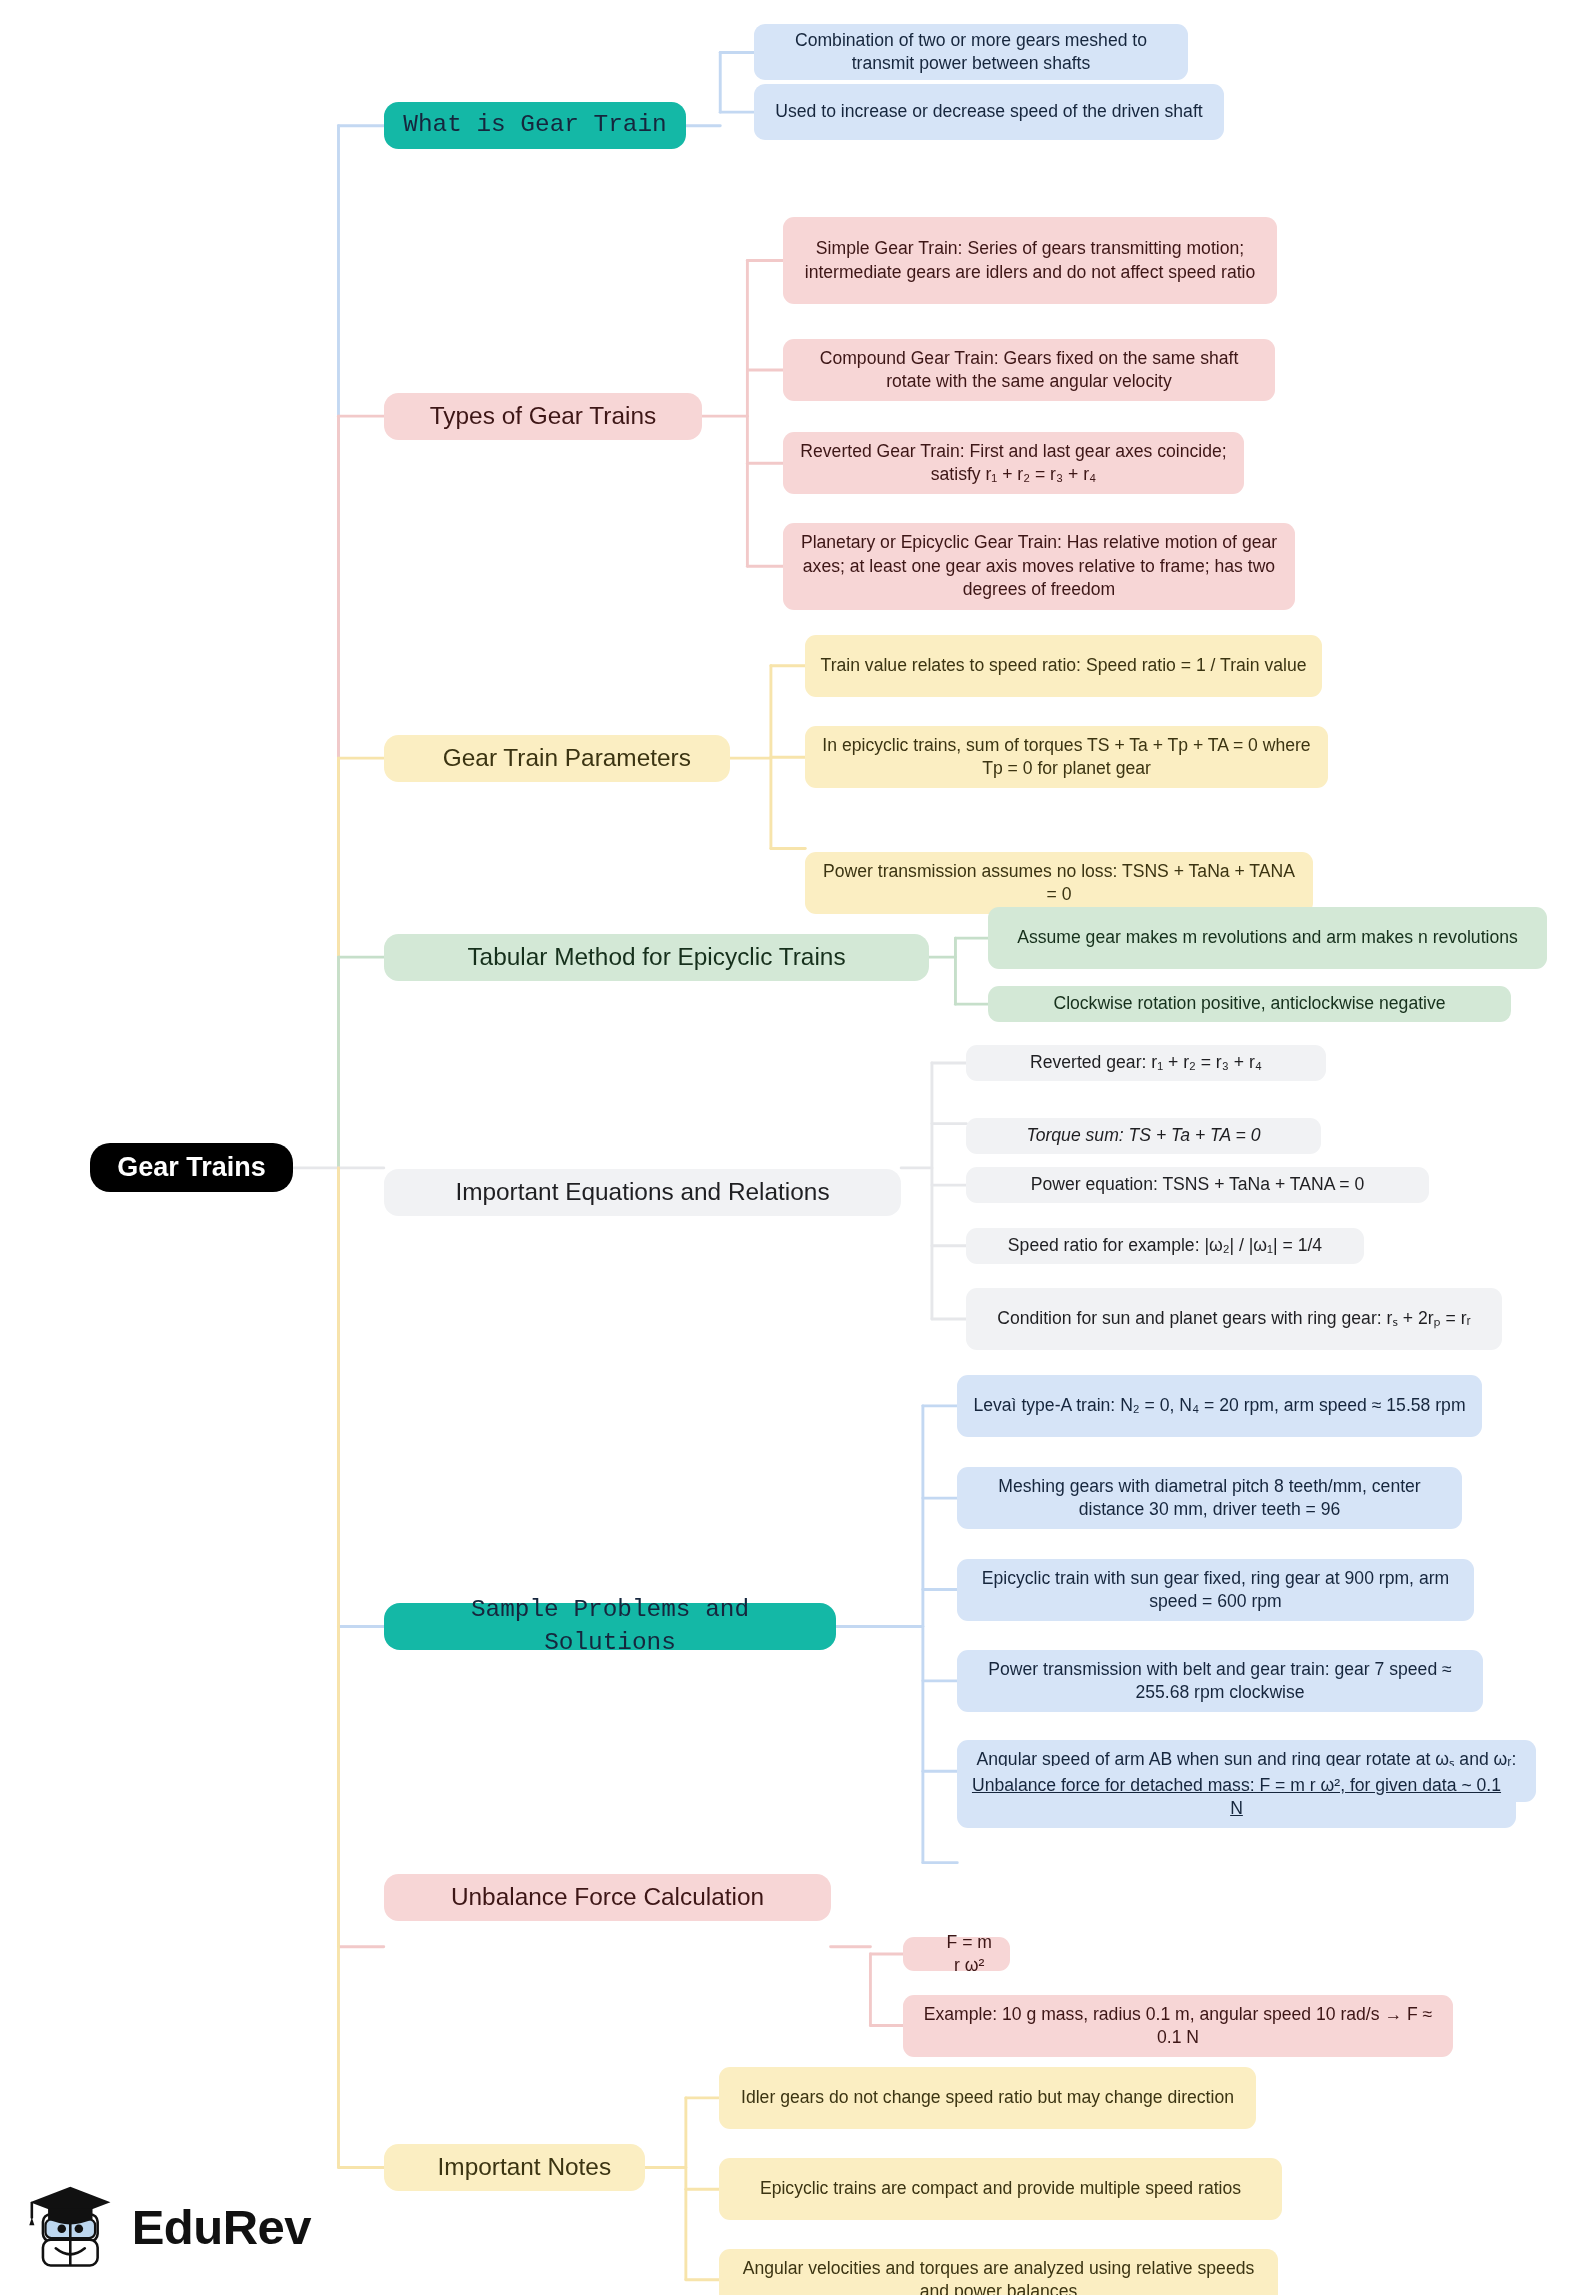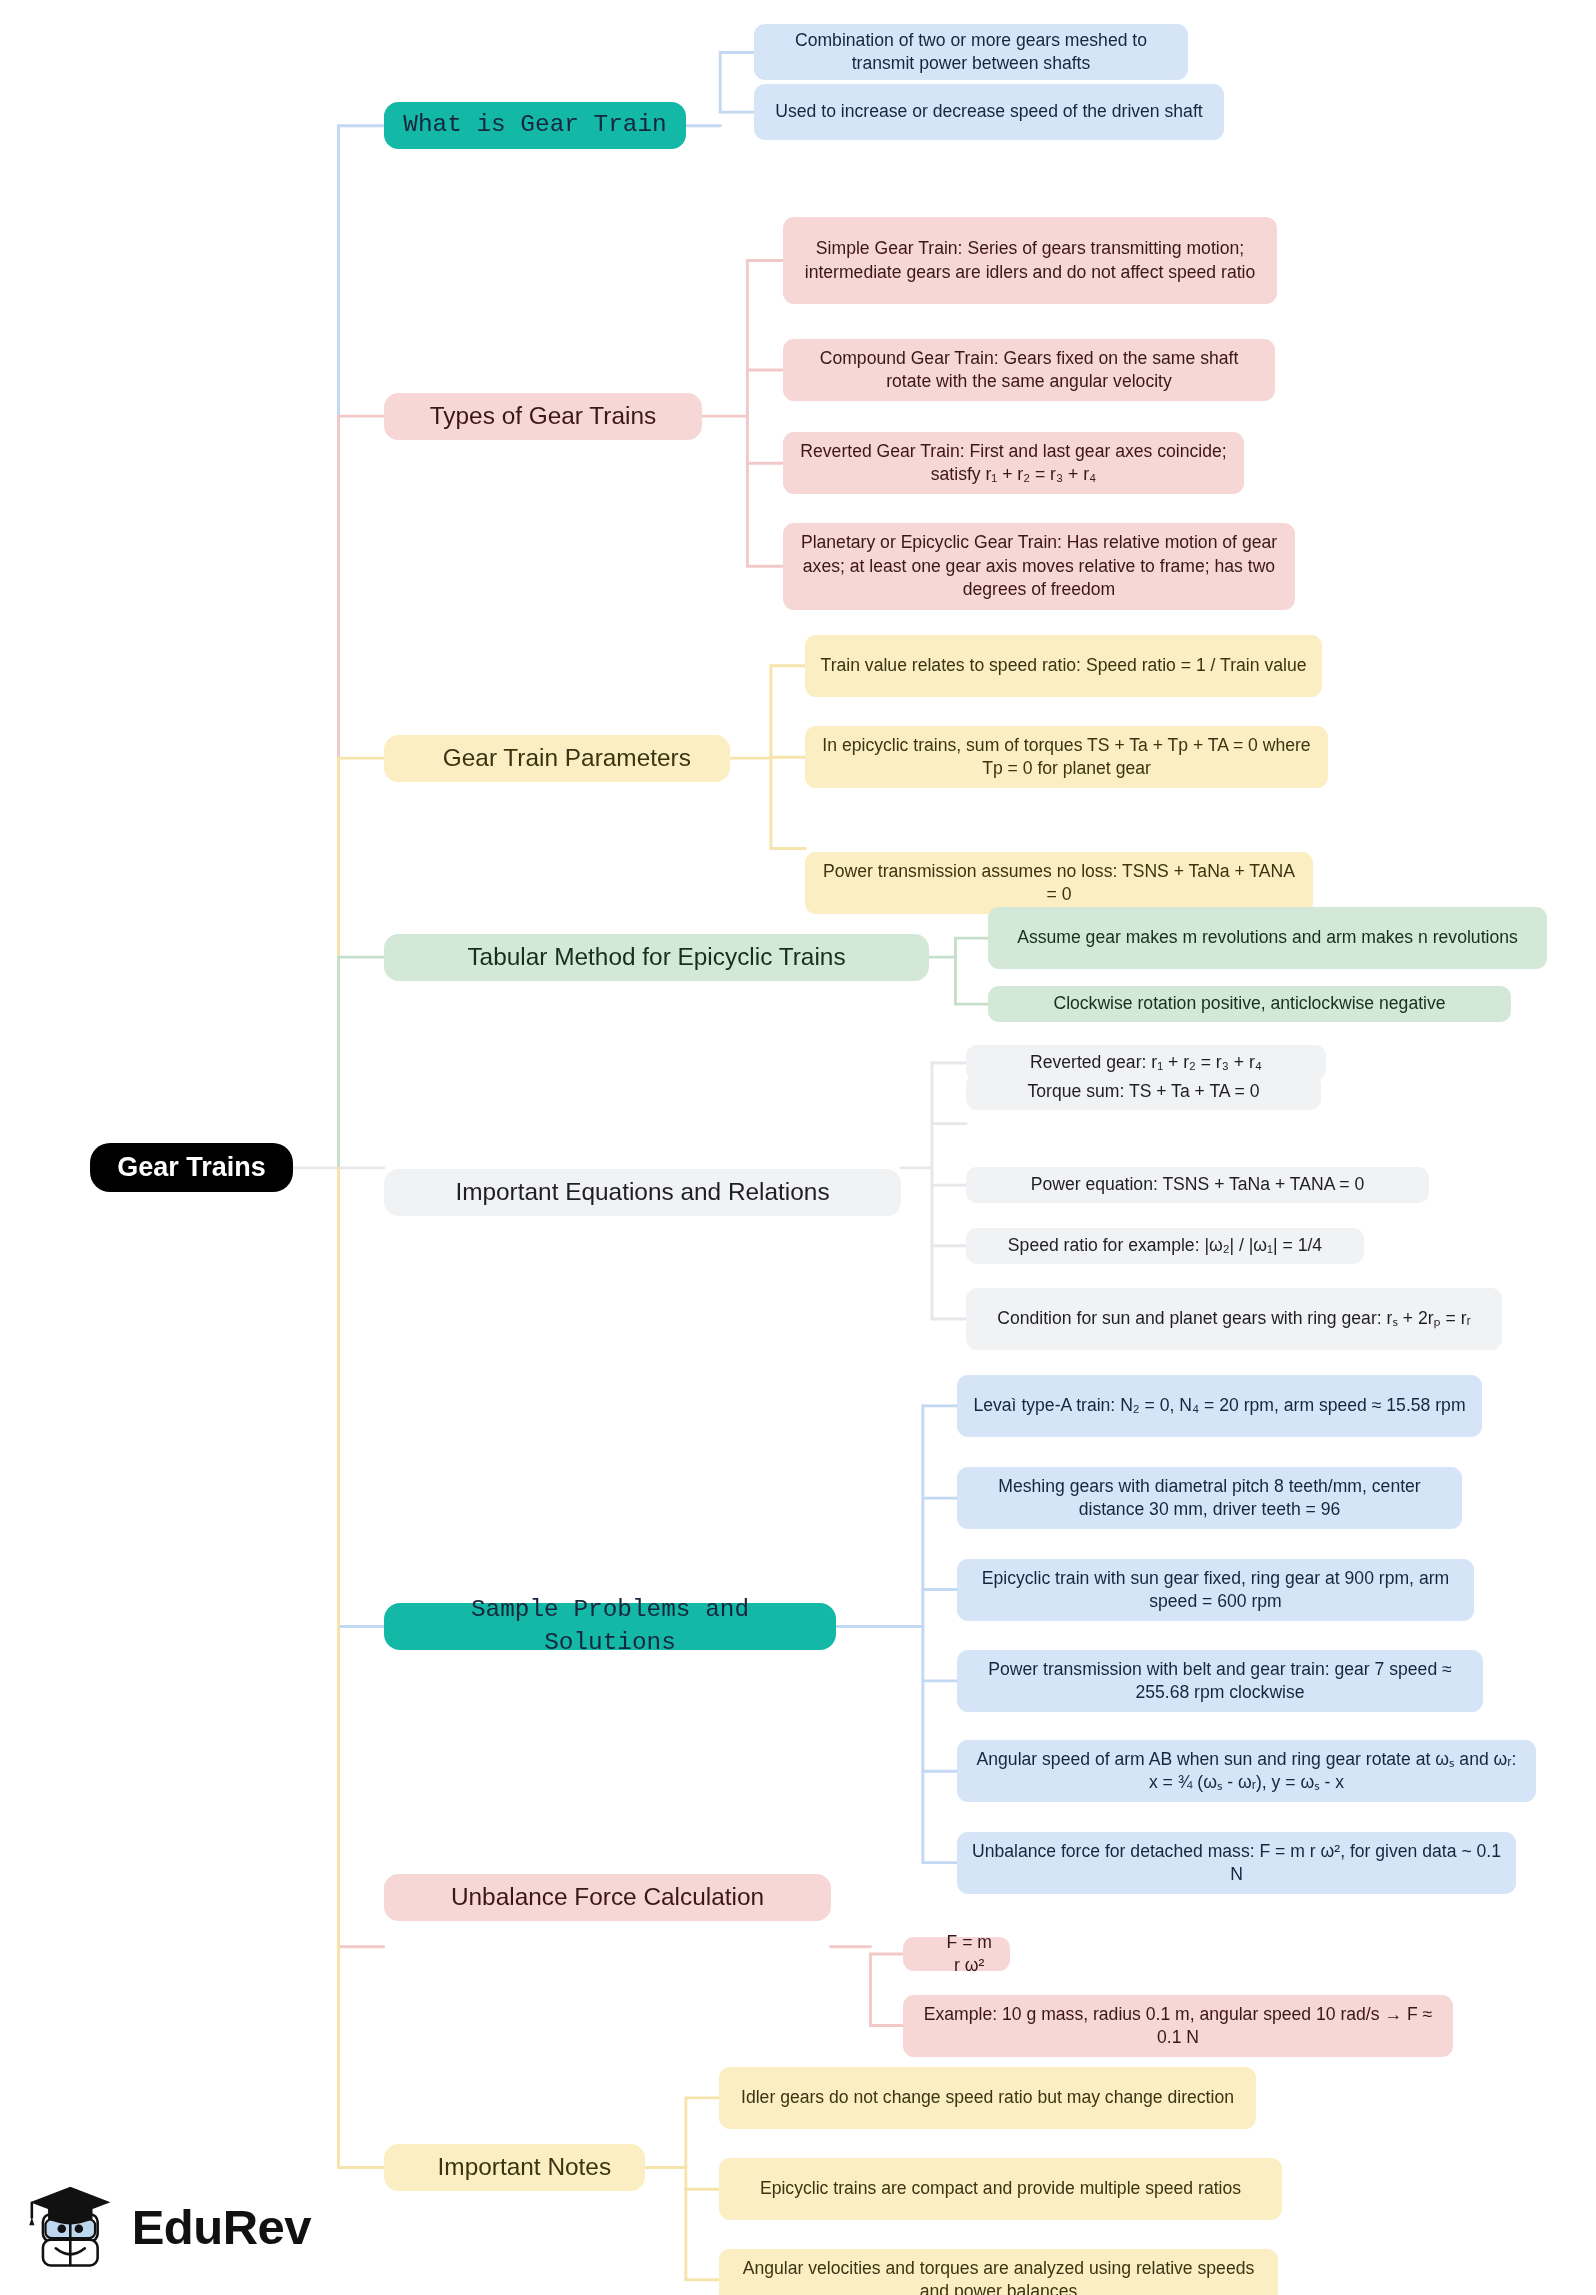--- a/index.html
+++ b/index.html
@@ -214,21 +214,21 @@
   <div class="node leaf green" style="left:988px; top:986px; width:523px; height:36px;">
     <span>Clockwise rotation positive, anticlockwise negative</span>
   </div>
 
   <div class="node branch grey" style="left:384px; top:1169px; width:517px; height:47px;">
     <span>Important Equations and Relations</span>
   </div>
   <div class="node leaf grey" style="left:966px; top:1045px; width:360px; height:36px;">
     <span>Reverted gear: r₁ + r₂ = r₃ + r₄</span>
   </div>
-  <div class="node leaf grey" style="left:966px; top:1074px; width:355px; height:36px;">
+  <div class="node leaf grey" style="left:966px; top:1118px; width:355px; height:36px;font-style:italic;">
     <span>Torque sum: TS + Ta + TA = 0</span>
   </div>
   <div class="node leaf grey" style="left:966px; top:1167px; width:463px; height:36px;">
     <span>Power equation: TSNS + TaNa + TANA = 0</span>
   </div>
   <div class="node leaf grey" style="left:966px; top:1228px; width:398px; height:36px;">
     <span>Speed ratio for example: |ω₂| / |ω₁| = 1/4</span>
   </div>
   <div class="node leaf grey" style="left:966px; top:1288px; width:536px; height:62px;">
     <span>Condition for sun and planet gears with ring gear: rₛ + 2rₚ = rᵣ</span>
@@ -245,21 +245,21 @@
   </div>
   <div class="node leaf blue" style="left:957px; top:1559px; width:517px; height:62px;">
     <span>Epicyclic train with sun gear fixed, ring gear at 900 rpm, arm speed = 600 rpm</span>
   </div>
   <div class="node leaf blue" style="left:957px; top:1650px; width:526px; height:62px;">
     <span>Power transmission with belt and gear train: gear 7 speed ≈ 255.68 rpm clockwise</span>
   </div>
   <div class="node leaf blue" style="left:957px; top:1740px; width:579px; height:62px;">
     <span>Angular speed of arm AB when sun and ring gear rotate at ωₛ and ωᵣ: x = ¾ (ωₛ - ωᵣ), y = ωₛ - x</span>
   </div>
-  <div class="node leaf blue" style="left:957px; top:1832px; width:559px; height:62px;">
+  <div class="node leaf blue" style="left:957px; top:1766px; width:559px; height:62px;text-decoration:underline;">
     <span>Unbalance force for detached mass: F = m r ω², for given data ~ 0.1 N</span>
   </div>
 
   <div class="node branch pink" style="left:384px; top:1874px; width:447px; height:47px;">
     <span>Unbalance Force Calculation</span>
   </div>
   <div class="node leaf pink" style="left:903px; top:1937px; width:107px; height:34px;padding-left:40px;">
     <span>F = m r ω²</span>
   </div>
   <div class="node leaf pink" style="left:903px; top:1995px; width:550px; height:62px;">

